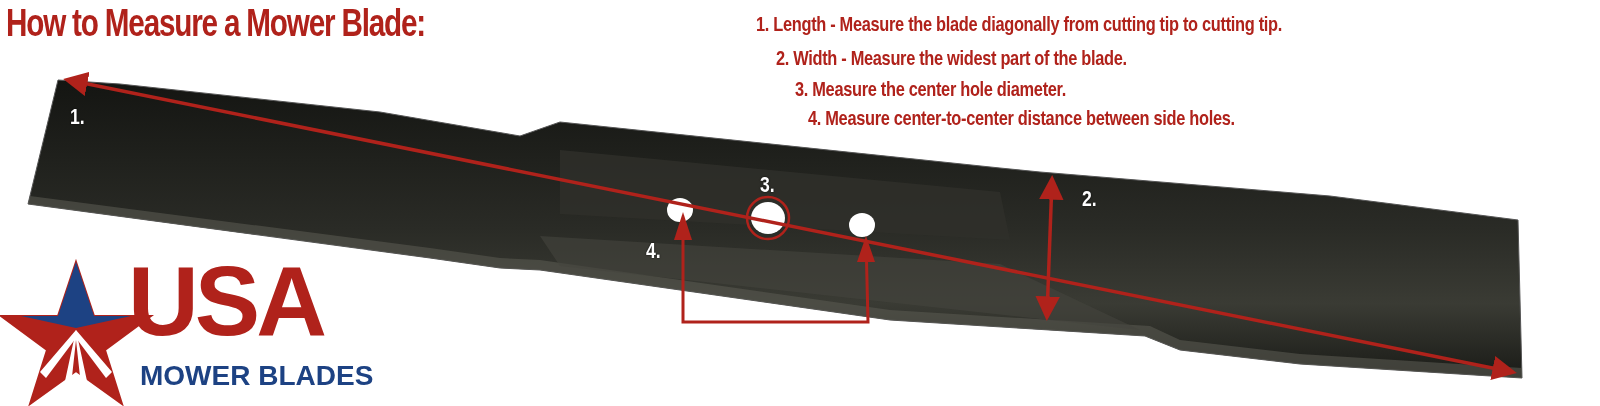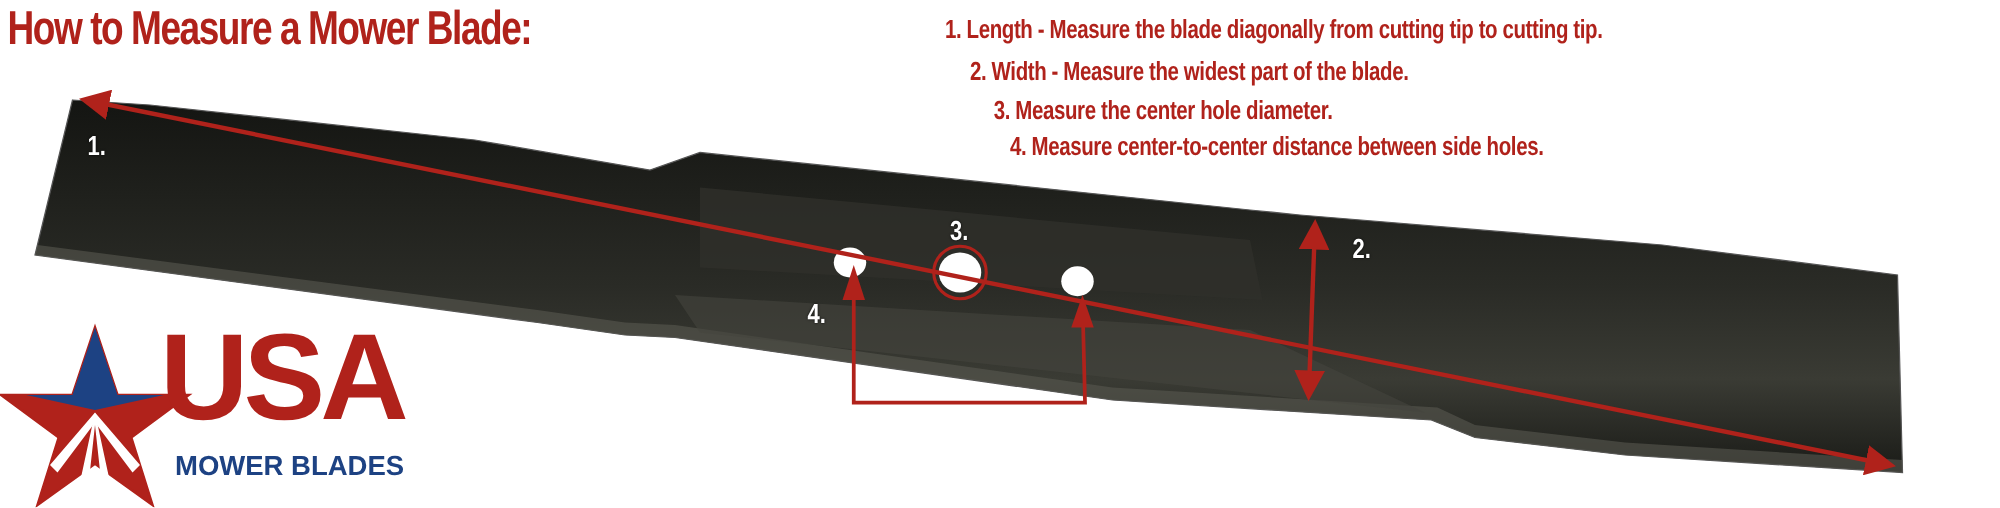--- a/index.html
+++ b/index.html
@@ -2,21 +2,21 @@
 <html><head>
 <meta charset="utf-8">
 <style>
   html,body{margin:0;padding:0;background:#fff;}
   body{width:1600px;height:406px;position:relative;overflow:hidden;font-family:"Liberation Sans",sans-serif;}
   .title{position:absolute;left:6px;top:2px;font-family:"Liberation Sans",sans-serif;font-weight:bold;font-size:38px;color:#b0221b;letter-spacing:-1.5px;transform:scaleX(0.78);transform-origin:left top;white-space:nowrap;}
   .step{position:absolute;font-family:"Liberation Sans",sans-serif;font-weight:bold;font-size:21px;color:#b0221b;transform:scaleX(0.78);transform-origin:left top;white-space:nowrap;letter-spacing:-0.4px;}
   .lbl{position:absolute;font-family:"Liberation Sans",sans-serif;font-weight:bold;font-size:22px;color:#fff;transform:scaleX(0.8);transform-origin:left top;text-shadow:0 0 2px #000;}
   svg.main{position:absolute;left:0;top:0;}
   .logo-usa{position:absolute;left:128px;top:252px;font-family:"Liberation Sans",sans-serif;font-weight:bold;font-size:98px;line-height:98px;color:#b0221b;letter-spacing:-4px;}
-  .logo-sub{position:absolute;left:140px;top:360px;font-family:"Liberation Sans",sans-serif;font-weight:bold;font-size:22px;color:#1d4283;letter-spacing:0px;white-space:nowrap;}
+  .logo-sub{position:absolute;left:140px;top:360px;font-family:"Liberation Sans",sans-serif;font-weight:bold;font-size:28px;color:#1d4283;letter-spacing:0px;white-space:nowrap;}
 </style>
 </head>
 <body>
 
 <div class="title">How to Measure a Mower Blade:</div>
 
 <div class="step" style="left:756px;top:12px;">1. Length - Measure the blade diagonally from cutting tip to cutting tip.</div>
 <div class="step" style="left:776px;top:46px;">2. Width - Measure the widest part of the blade.</div>
 <div class="step" style="left:795px;top:77px;">3. Measure the center hole diameter.</div>
 <div class="step" style="left:808px;top:106px;">4. Measure center-to-center distance between side holes.</div>

